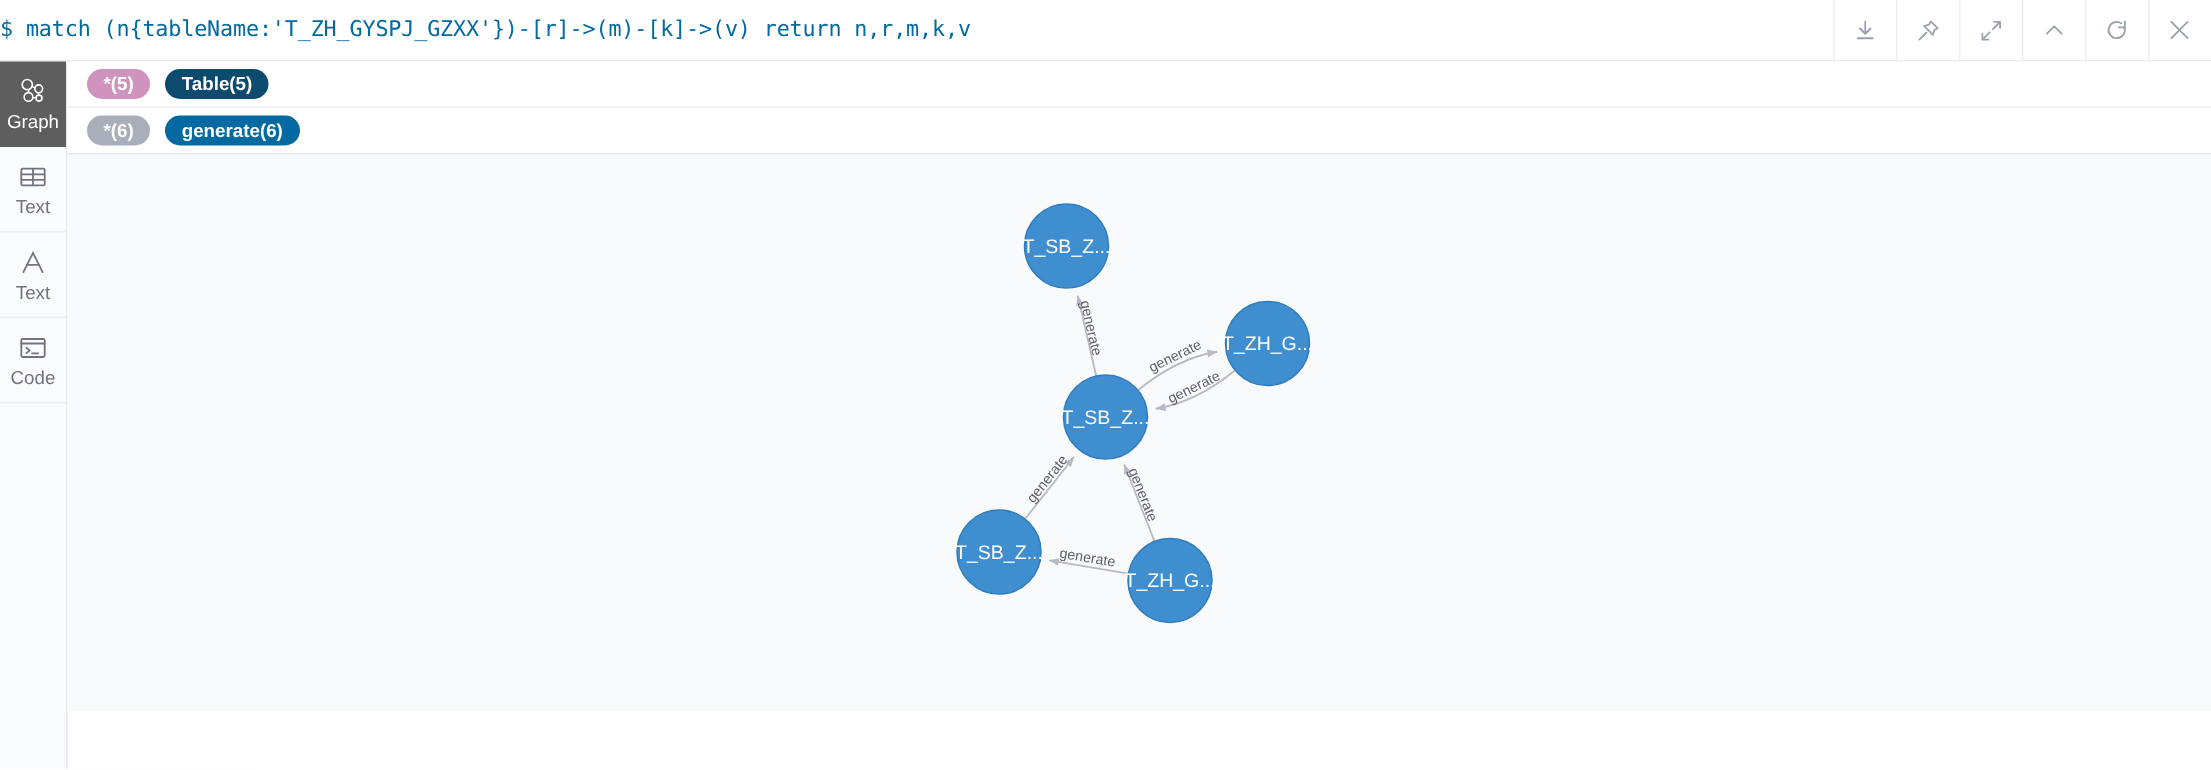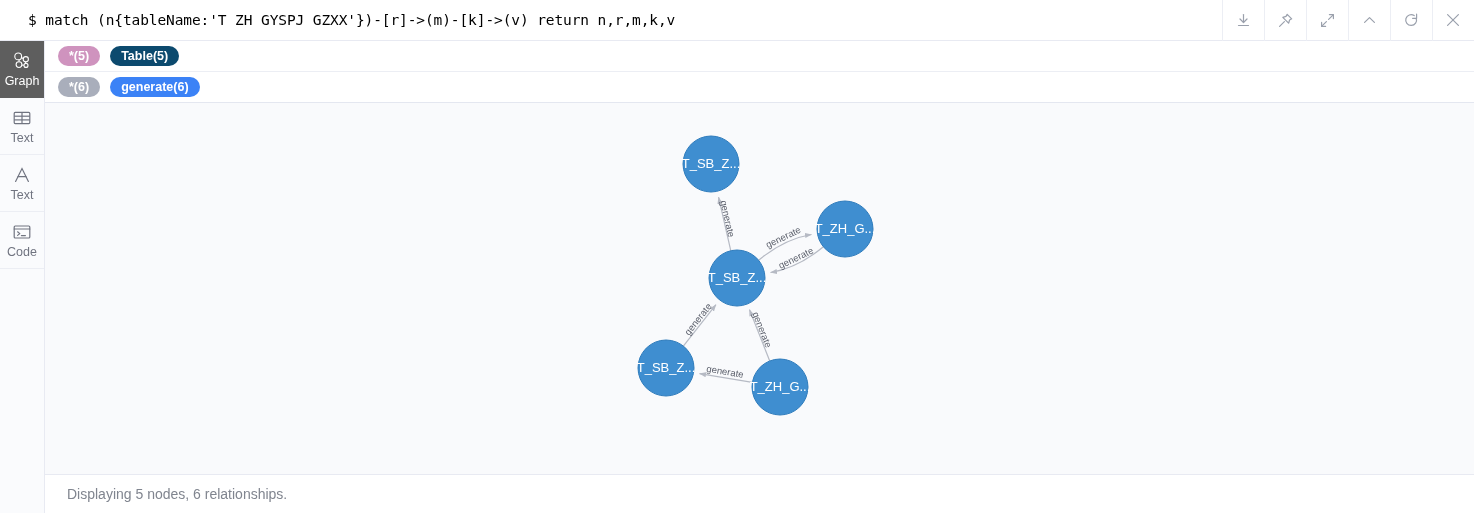--- a/index.html
+++ b/index.html
@@ -27,25 +27,25 @@
     width: 1474px;
     height: 41px;
     background: #ffffff;
     border-bottom: 1px solid #e8eaf2;
     box-sizing: border-box;
     display: flex;
     align-items: center;
   }
   .query-text {
     flex: 1 1 auto;
-    padding-left: 28px;
+    padding-left: 0;
     font-family: "DejaVu Sans Mono", "Liberation Mono", monospace;
     font-size: 14.5px;
     letter-spacing: -0.1px;
-    color: #000000;
+    color: #0369a1;
     white-space: nowrap;
     overflow: hidden;
   }
   .query-actions {
     flex: 0 0 auto;
     display: flex;
     align-items: stretch;
     height: 41px;
   }
   .qa-btn {
@@ -303,21 +303,21 @@
 
   </div>
 
   <div class="chips">
     <div class="chip-row first">
       <span class="chip" style="background:#cf93be">*(5)</span>
       <span class="chip" style="background:#0c4a6e">Table(5)</span>
     </div>
     <div class="chip-row second">
       <span class="chip" style="background:#a9aebb">*(6)</span>
-      <span class="chip" style="background:#3b82f6">generate(6)</span>
+      <span class="chip" style="background:#0369a1">generate(6)</span>
     </div>
   </div>
 
   <div class="canvas">
     <svg id="graph-svg" width="1429" height="371">
       <defs>
         <marker id="arrow" viewBox="0 0 10 10" refX="9" refY="5" markerWidth="6" markerHeight="6" orient="auto-start-reverse">
           <path d="M 0 1.4 L 9.5 5 L 0 8.6 z" fill="#b6bac4"></path>
         </marker>
       </defs>
@@ -353,17 +353,14 @@
             <text x="621" y="266" class="node-label" text-anchor="middle">T_SB_Z...</text>
           </g>
           <g>
             <circle cx="735" cy="284" r="28" class="node-circle" fill="#3f8ed0" stroke="#2f7cbc"></circle>
             <text x="735" y="285" class="node-label" text-anchor="middle">T_ZH_G...</text>
           </g>
         </g>
     </svg>
   </div>
 
-  <div class="statusbar">
-    <span class="status-text">Displaying 5 nodes, 6 relationships.</span>
-  </div>
 
 </div>
 
 </body></html>

